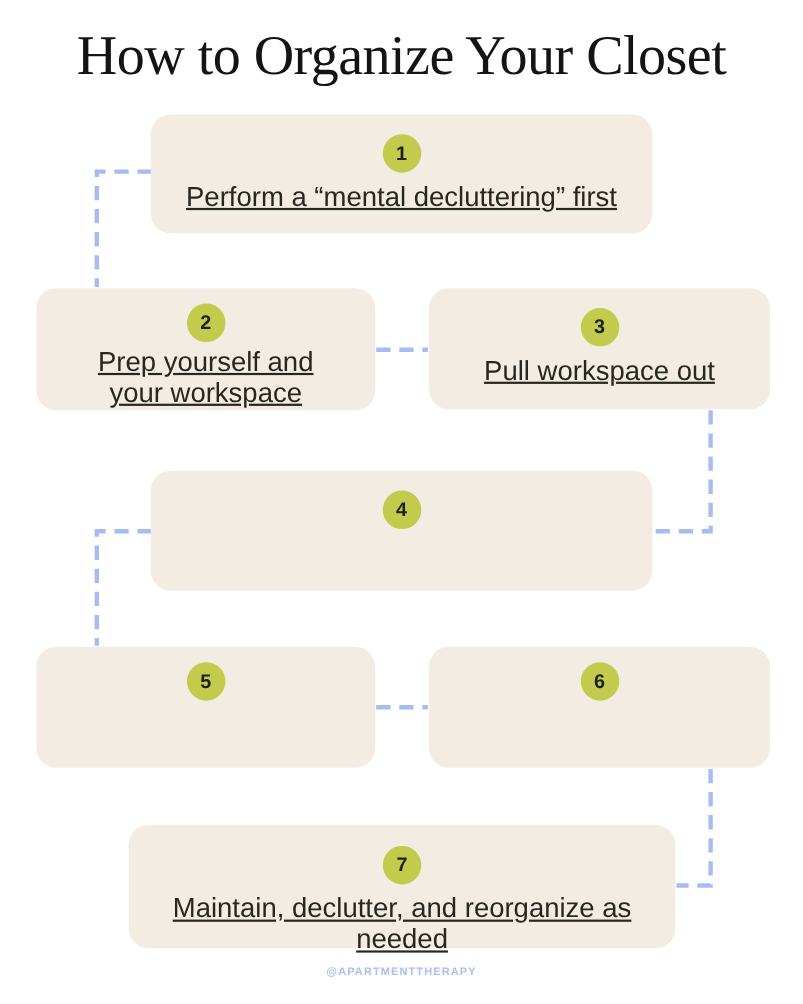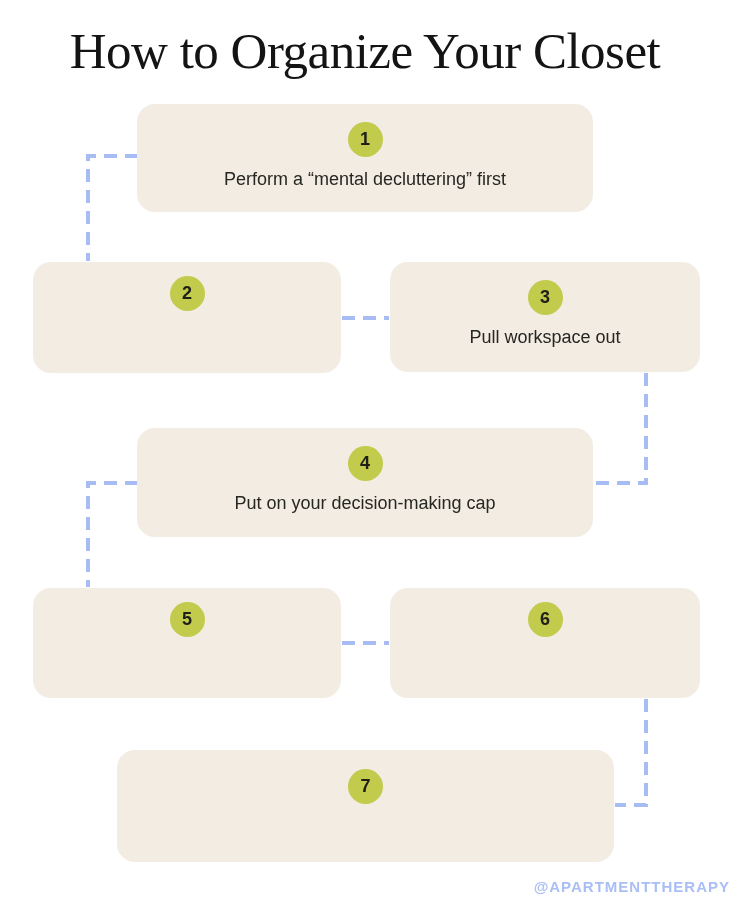--- a/index.html
+++ b/index.html
@@ -61,41 +61,42 @@
     color:var(--badge-text);
     font-size:18px;
     font-weight:700;
     display:flex;
     align-items:center;
     justify-content:center;
     flex:0 0 auto;
   }
   .step .label{
     margin-top:8px;
-    font-size:18px;
+    font-size:25px;
     line-height:28px;
     color:var(--step-text);
     white-space:pre-line;
+    text-decoration:underline;
   }
   
   .pos-1{left:137px;top:104px;width:456px;height:108px;padding-top:18px;}
   .pos-4{left:137px;top:428px;width:456px;height:109px;padding-top:18px;}
   .pos-7{left:117px;top:750px;width:497px;height:112px;padding-top:19px;}
   
   .pos-2{left:33px; top:262px;width:308px;height:111px;padding-top:14px;}
   .pos-3{left:390px;top:262px;width:310px;height:110px;padding-top:18px;}
   .pos-5{left:33px; top:588px;width:308px;height:110px;padding-top:14px;}
   .pos-6{left:390px;top:588px;width:310px;height:110px;padding-top:14px;}
   .pos-2 .label,.pos-5 .label,.pos-6 .label{margin-top:4px;}
   .footer{
     position:absolute;
     left:0;right:0;
     top:878px;
-    text-align:right;
-    font-size:15px;
+    text-align:center;
+    font-size:10px;
     font-weight:700;
     letter-spacing:1px;
     color:var(--footer-text);
   }
 </style>
 </head>
 <body>
 
 <div class="canvas">
 
@@ -110,39 +111,41 @@
     <polyline class="dash" points="646,699 646,805 615,805"></polyline>
   </svg>
 
   <div class="step pos-1">
     <span class="num">1</span>
     <span class="label">Perform a “mental decluttering” first</span>
   </div>
 
   <div class="step pos-2">
     <span class="num">2</span>
+    <span class="label">Prep yourself and
+your workspace</span>
   </div>
 
   <div class="step pos-3">
     <span class="num">3</span>
     <span class="label">Pull workspace out</span>
   </div>
 
   <div class="step pos-4">
     <span class="num">4</span>
-    <span class="label">Put on your decision-making cap</span>
   </div>
 
   <div class="step pos-5">
     <span class="num">5</span>
   </div>
 
   <div class="step pos-6">
     <span class="num">6</span>
   </div>
 
   <div class="step pos-7">
     <span class="num">7</span>
+    <span class="label">Maintain, declutter, and reorganize as needed</span>
   </div>
 
   <div class="footer">@APARTMENTTHERAPY</div>
 
 </div>
 
 </body></html>

